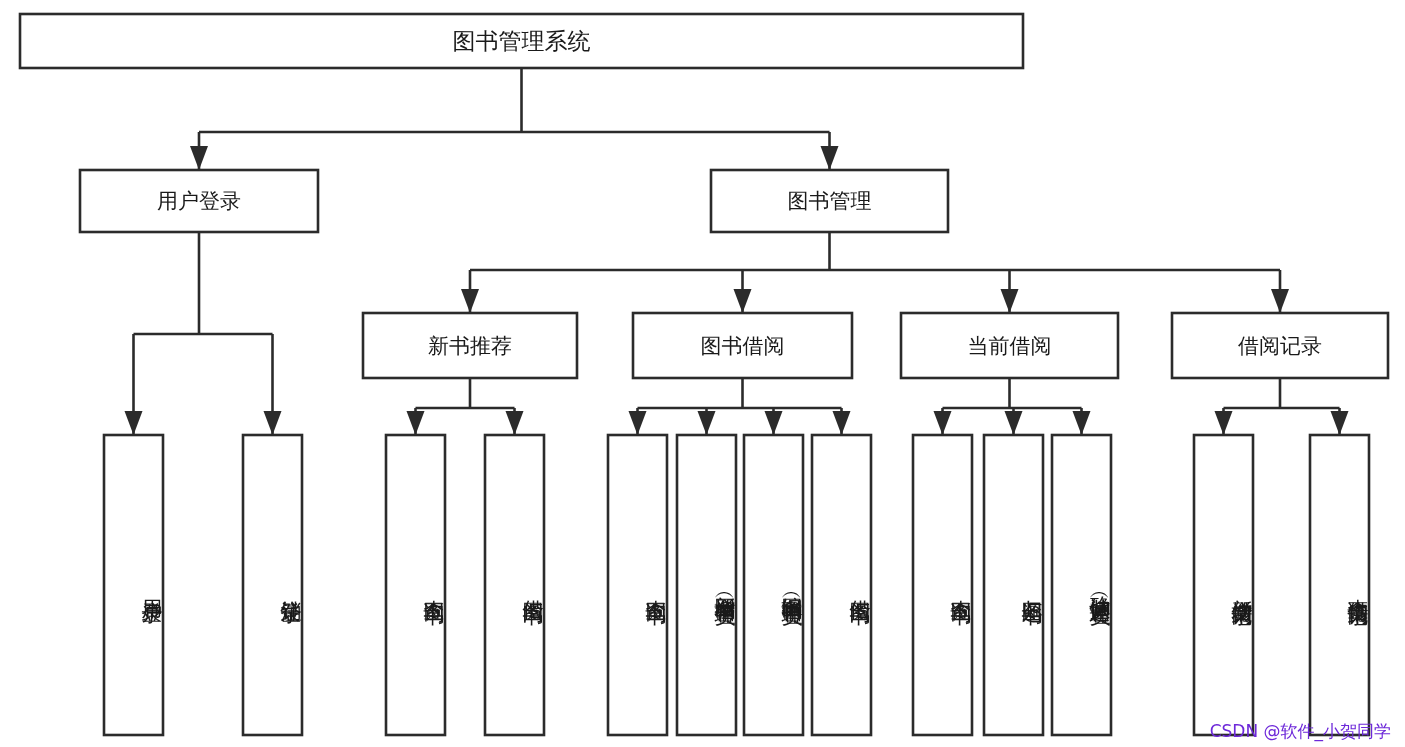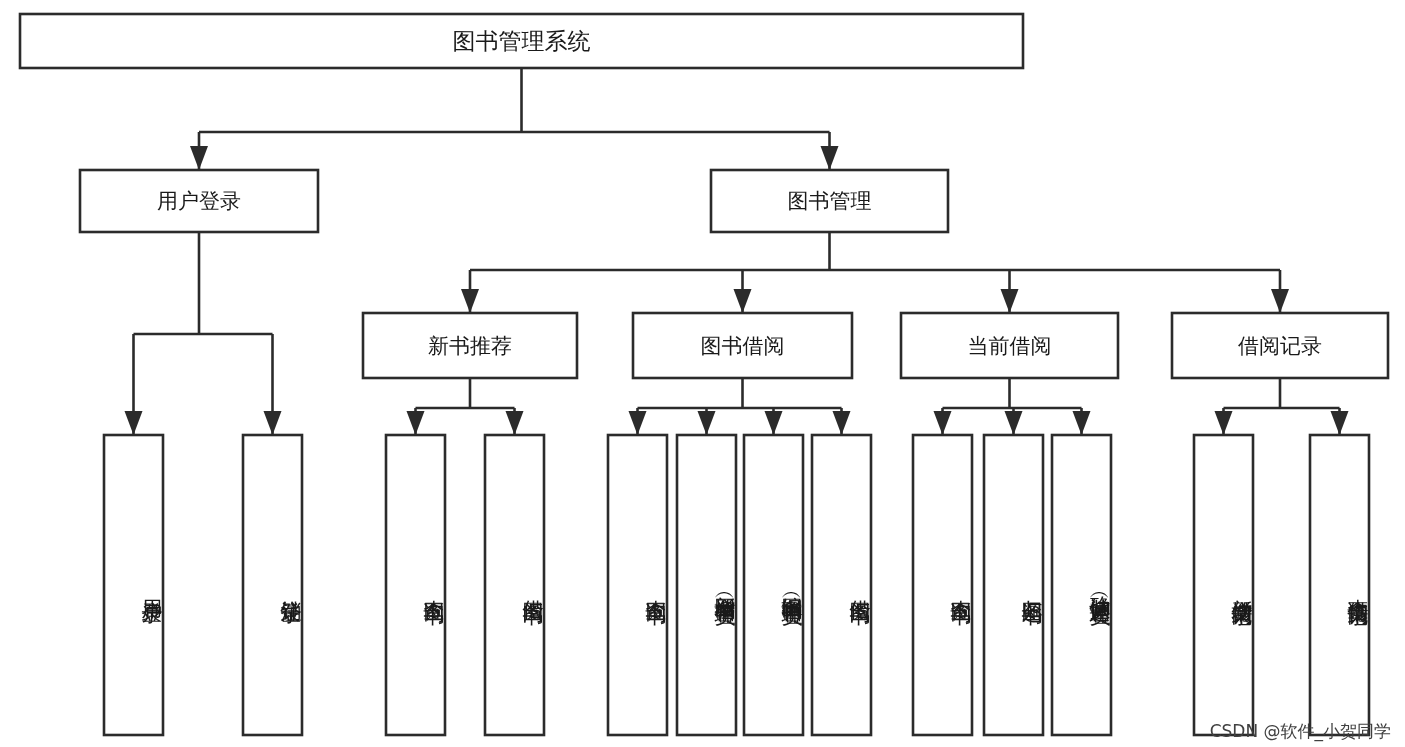--- a/index.html
+++ b/index.html
@@ -61,21 +61,21 @@
     justify-content: center;
     white-space: nowrap;
     pointer-events: none;
   }
   .watermark {
     position: absolute;
     right: 14px;
     bottom: 4px;
     font-family: "DejaVu Sans", "Liberation Sans", sans-serif;
     font-size: 17px;
-    color: #404040;
+    color: #6d28d9;
     white-space: nowrap;
     pointer-events: none;
   }
 </style>
 </head>
 <body>
 
 <div id="stage">
 
   <svg id="diagram" viewBox="0 0 1405 747">

